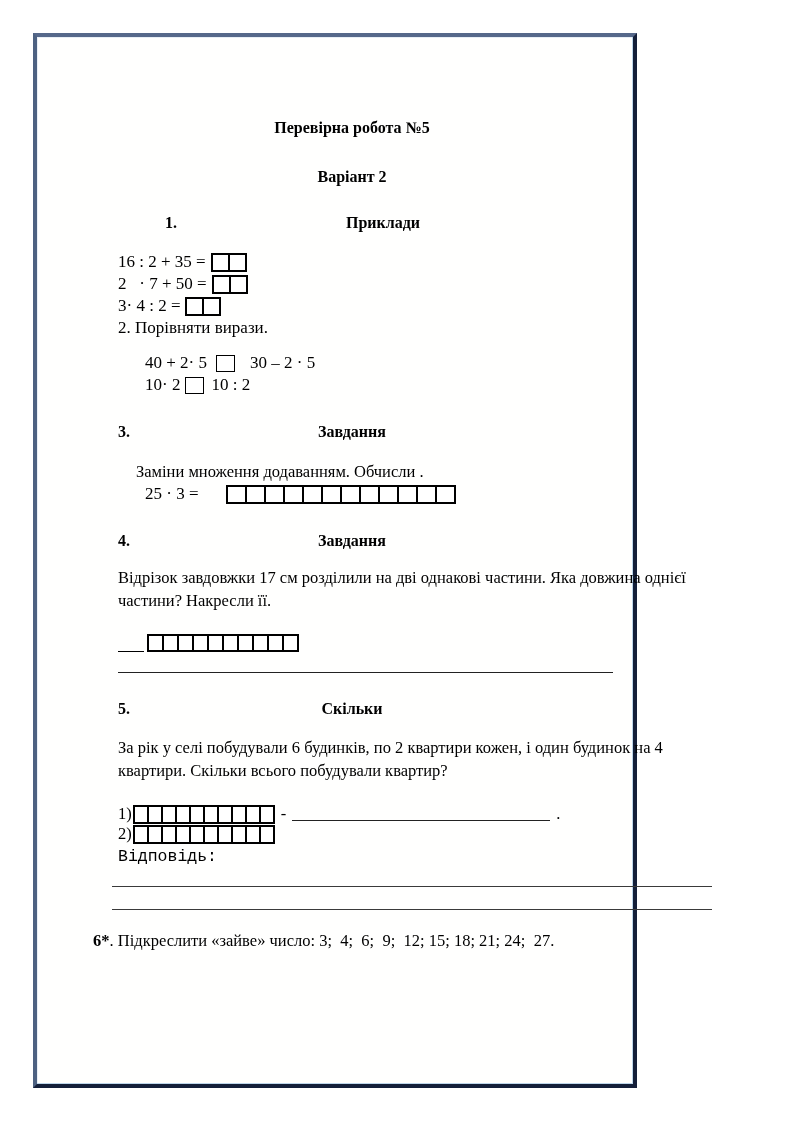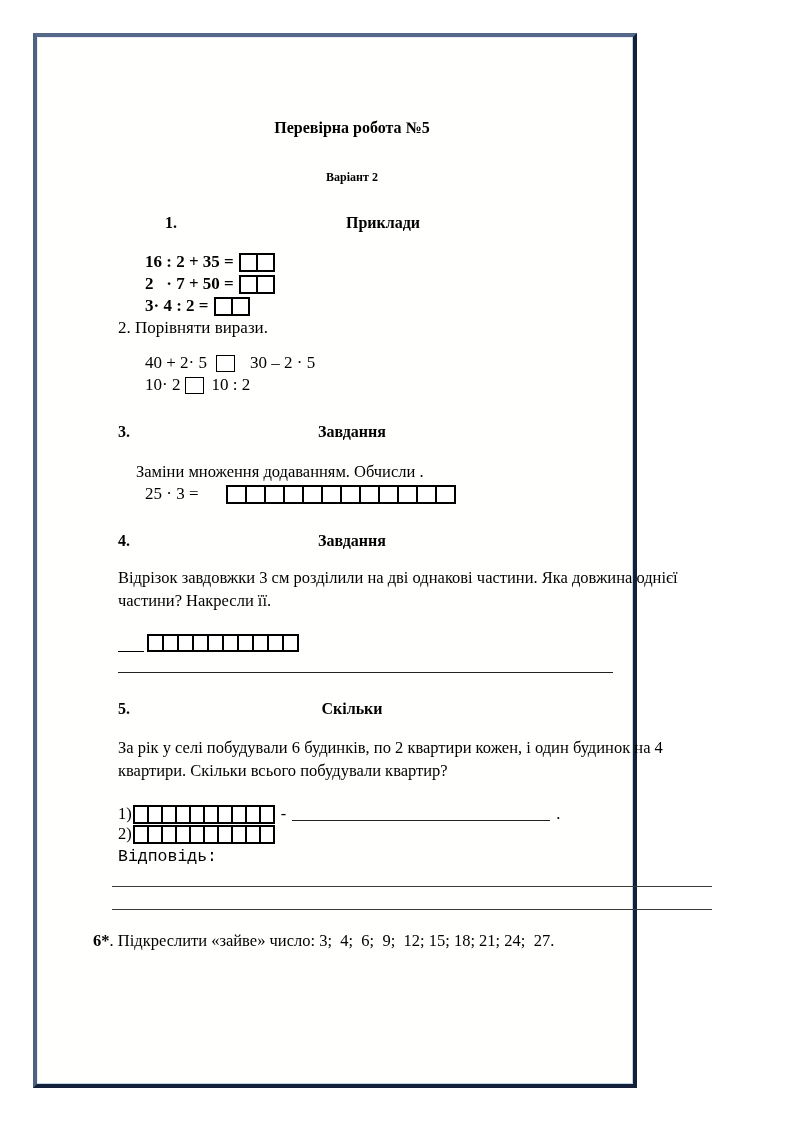--- a/index.html
+++ b/index.html
@@ -18,27 +18,27 @@
     border-color:#56688a #141f39 #141f39 #4d6181;
     box-shadow:inset -1px -1px 0 #bdd6ea, inset 1px 1px 0 #e8eef5;
     background:#fffffe;
   }
   .content{
     position:absolute;left:0;top:0;right:0;bottom:0;
     padding:0 47px 0 81px;
     font-size:16px;
   }
   .doc-title{margin-top:81px;text-align:center;font-weight:bold;font-size:16px;line-height:20px;}
-  .variant{margin-top:29px;text-align:center;font-weight:bold;font-size:12px;line-height:20px;}
+  .variant{margin-top:29px;text-align:center;font-weight:bold;font-size:16px;line-height:20px;}
   .sec-head{position:relative;margin-top:25px;text-align:center;font-weight:bold;font-size:16px;line-height:22px;}
   .sec-num{position:absolute;left:0;top:0;}
   .sec-num.indent{left:47px;}
   .shift-right{display:inline-block;transform:translateX(31px);}
   .eq-block{margin-top:17px;}
-  .eq-row{display:flex;align-items:center;height:22px;margin-left:27px;font-size:17px;font-weight:bold;}
+  .eq-row{display:flex;align-items:center;height:22px;font-size:17px;}
   .eq-row .eq-text{white-space:pre;margin-right:5px;}
   .box{display:inline-block;width:19px;height:19px;border:2px solid #000;margin-left:-2px;background:#fff;box-sizing:border-box;}
   .box:first-child{margin-left:0;}
   .boxes{display:inline-flex;align-items:center;}
   .boxes-lg .box{width:21px;height:19px;}
   .boxes-md .box{width:17px;height:18px;border-width:2px;}
   .boxes-sm .box{width:16px;height:19px;}
   .sec2-head{font-weight:normal;font-size:17px;line-height:22px;}
   .cmp-block{margin-top:13px;}
   .cmp-row{display:flex;align-items:center;height:22px;margin-left:27px;font-size:17px;}
@@ -133,21 +133,21 @@
           <span class="box"></span>
           <span class="box"></span>
           <span class="box"></span>
         </span>
     </div>
 
     <div class="sec-head">
       <span class="sec-num">4.</span>
       <span>Завдання</span>
     </div>
-    <div class="para">Відрізок завдовжки 3 см розділили на дві однакові частини. Яка довжина однієї частини? Накресли її.</div>
+    <div class="para">Відрізок завдовжки 17 см розділили на дві однакові частини. Яка довжина однієї частини? Накресли її.</div>
     <div class="seg-row">
       <span class="blank"></span>
       <span class="boxes boxes-md">
           <span class="box"></span>
           <span class="box"></span>
           <span class="box"></span>
           <span class="box"></span>
           <span class="box"></span>
           <span class="box"></span>
           <span class="box"></span>

